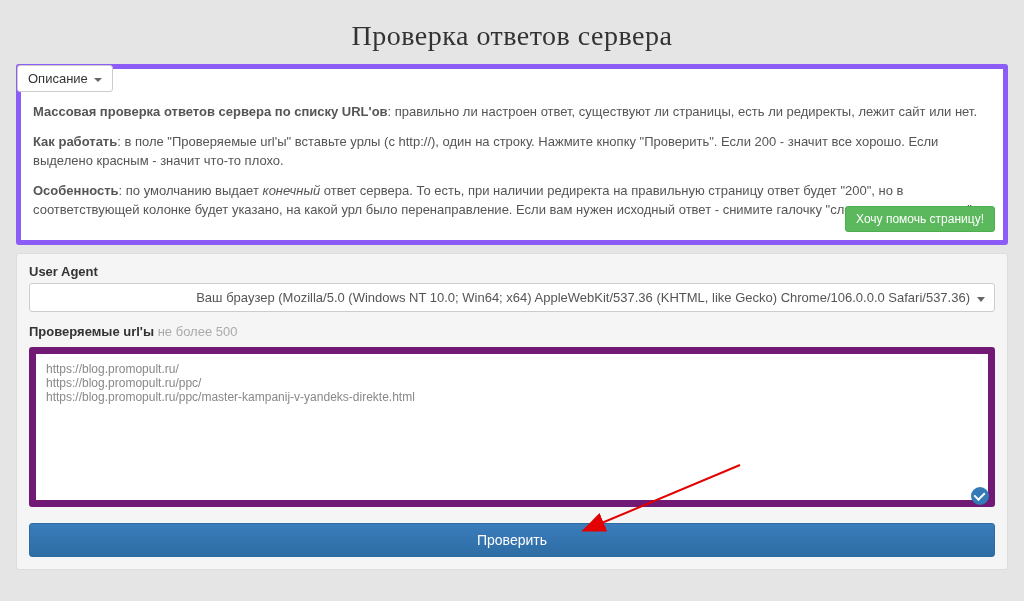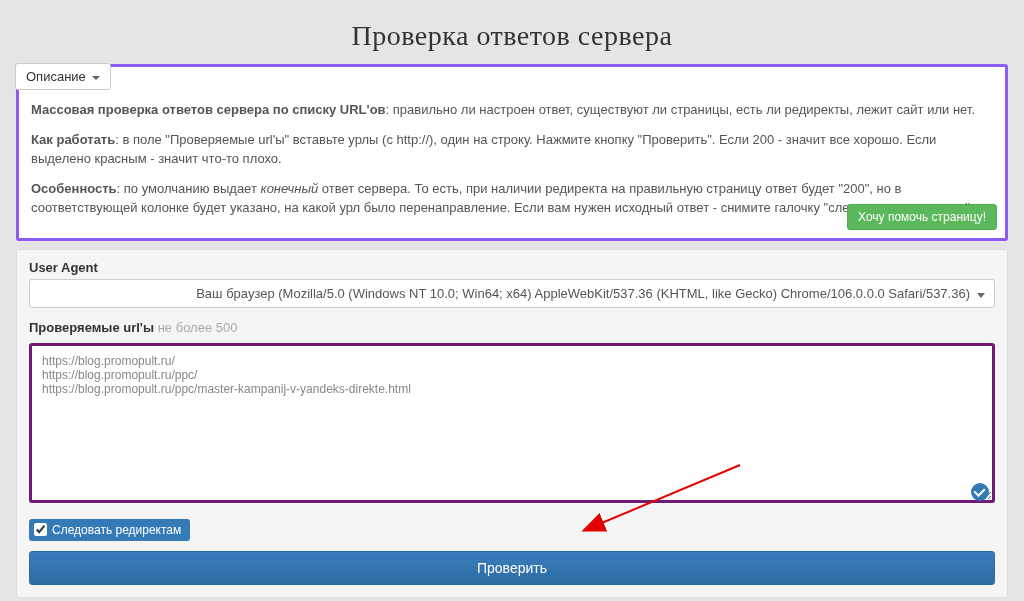--- a/index.html
+++ b/index.html
@@ -16,21 +16,21 @@
       font-family: Georgia, 'Times New Roman', serif;
       font-size: 28px;
       font-weight: normal;
       color: #333;
       padding: 20px 0 12px 0;
       letter-spacing: 0.5px;
     }
     .desc-panel {
       background: #fff;
       margin: 0 16px 8px 16px;
-      border: 3px solid #8b5cf6;
+      border: 5px solid #8b5cf6;
       border-radius: 3px;
       position: relative;
     }
     .desc-header {
       display: inline-block;
       border: 1px solid #ccc;
       border-radius: 3px;
       padding: 5px 10px;
       margin: -2px 0 8px -2px;
       background: #fff;
@@ -114,21 +114,21 @@
       color: #aaa;
       text-align: center;
     }
     .urls-area {
       width: 100%;
       height: 160px;
       padding: 8px 10px;
       font-size: 12px;
       font-family: Arial, sans-serif;
       color: #888;
-      border: 3px solid #701a75;
+      border: 7px solid #701a75;
       border-radius: 3px;
       resize: vertical;
       margin-top: 4px;
       margin-bottom: 12px;
       background: #fff;
       position: relative;
     }
     .textarea-wrap { position: relative; }
     .check-badge {
       position: absolute;
@@ -218,24 +218,20 @@
   <label class="form-label">
     <span>Проверяемые url'ы</span><span class="urls-label-limit"> не более 500</span>
   </label>
   <div class="textarea-wrap">
     <textarea class="urls-area" style="">https://blog.promopult.ru/
 https://blog.promopult.ru/ppc/
 https://blog.promopult.ru/ppc/master-kampanij-v-yandeks-direkte.html</textarea>
     <div class="check-badge"></div>
   </div>
 
-  <label class="checkbox-badge">
-    <input type="checkbox" checked="" style="">
-    <span>Следовать редиректам</span>
-  </label>
 
   <button class="submit-btn">Проверить</button>
 </div>
 
 <svg class="arrow" style="left:570px; top:455px;" width="180" height="90">
   <defs>
     <marker id="ah" markerWidth="12" markerHeight="10" refX="10" refY="5" orient="auto">
       <polygon points="0 0, 12 5, 0 10" fill="#e30000"></polygon>
     </marker>
   </defs>

